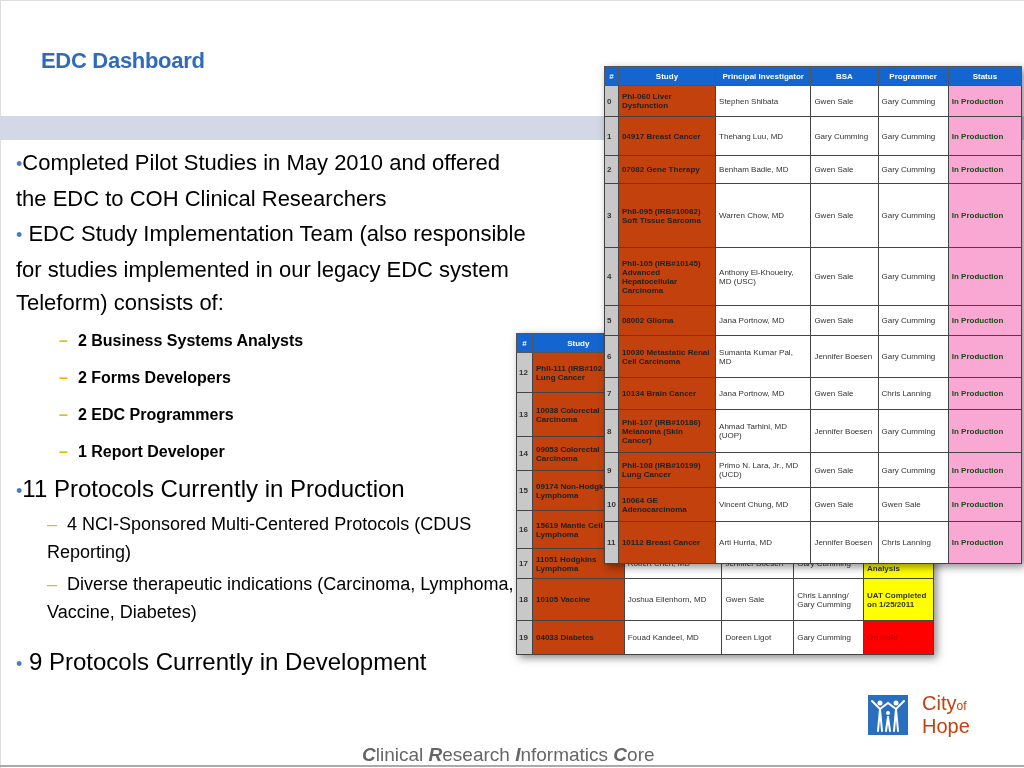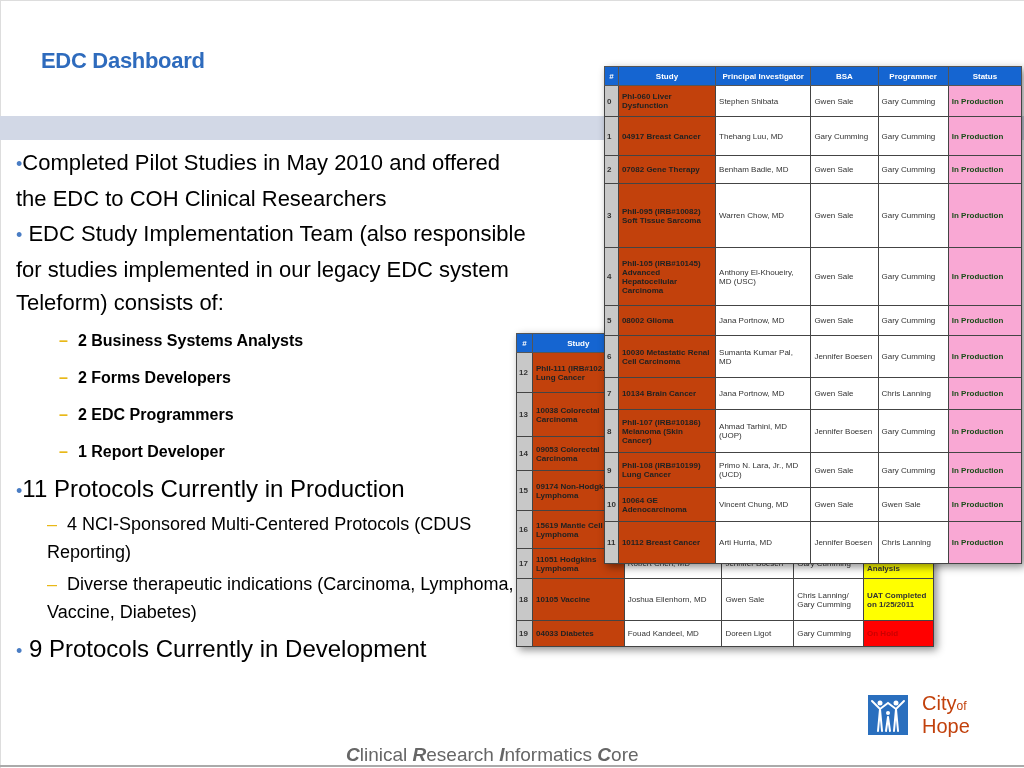--- a/index.html
+++ b/index.html
@@ -22,21 +22,21 @@
   .tbl td { border: 1px solid #444; padding: 1px 3px; vertical-align: middle; color: #333; }
   .tbl td.num { background: #c8c8c8; font-weight: bold; width: 10px; padding: 1px 2px; }
   .tbl td.study { background: #c2410c; font-weight: bold; color: #222; }
   .tbl td.st-prod { background: #f9a8d4; font-weight: bold; color: #1a4d1a; }
   .tbl td.st-yellow { background: #ffff00; font-weight: bold; color: #333; }
   .tbl td.st-red { background: #ff0000; font-weight: bold; color: #c00; }
 
   #back-table { left: 516px; top: 333px; width: 418px; }
   #front-table { left: 604px; top: 66px; width: 418px; }
 
-  .footer { position: absolute; left: 346px; top: 744px; font-size: 19px; color: #666; }
+  .footer { position: absolute; left: 362px; top: 744px; font-size: 19px; color: #666; }
   .footer b { font-style: italic; font-weight: bold; }
   .logo { position: absolute; left: 868px; top: 695px; width: 105px; height: 45px; }
   .logo .mark { position: absolute; left: 0; top: 0; width: 40px; height: 40px; background: #2a6fbe; }
   .logo .text { position: absolute; left: 44px; top: -2px; color: #c2410c; font-size: 20px; line-height: 20px; margin-left: 10px; }
   .logo .of { font-size: 12px; }
   .bottom-line { position: absolute; left: 0; top: 765px; width: 1024px; height: 2px; background: #aaa; }
 </style>
 </head>
 <body>
 
@@ -54,21 +54,21 @@
   </div>
   <div class="sub"><span class="dash">–</span><span>2 Business Systems Analysts</span></div>
   <div class="sub"><span class="dash">–</span><span>2 Forms Developers</span></div>
   <div class="sub"><span class="dash">–</span><span>2 EDC Programmers</span></div>
   <div class="sub"><span class="dash">–</span><span>1 Report Developer</span></div>
   <div class="lvl1b">
     <span class="dot">•</span><span>11 Protocols Currently in Production</span>
   </div>
   <div class="sub2" style="padding-left:31px; text-indent:0;"><span class="dash" style="margin-left:0;">–</span><span>4 NCI-Sponsored Multi-Centered Protocols (CDUS Reporting)</span></div>
   <div class="sub2" style="padding-left:31px; margin-top:4px;"><span class="dash">–</span><span>Diverse therapeutic indications  (Carcinoma, Lymphoma, Vaccine, Diabetes)</span></div>
-  <div class="lvl1b" style="margin-top:4px;">
+  <div class="lvl1b" style="margin-top:17px;">
     <span class="dot">•</span><span> 9 Protocols Currently in Development</span>
   </div>
 </div>
 
 <table class="tbl" id="back-table">
   <thead>
     <tr>
       <th style="width:16px">#</th>
       <th style="width:92px">Study</th>
       <th style="width:98px">Principal Investigator</th>
@@ -127,21 +127,21 @@
         <td class="st-yellow">Requirements Analysis</td>
       </tr>
     <tr style="height:42px">
         <td class="num">18</td>
         <td class="study">10105 Vaccine</td>
         <td>Joshua Ellenhorn, MD</td>
         <td>Gwen Sale</td>
         <td>Chris Lanning/ Gary Cumming</td>
         <td class="st-yellow">UAT Completed on 1/25/2011</td>
       </tr>
-    <tr style="height:26px">
+    <tr style="height:34px">
         <td class="num">19</td>
         <td class="study">04033 Diabetes</td>
         <td>Fouad Kandeel, MD</td>
         <td>Doreen Ligot</td>
         <td>Gary Cumming</td>
         <td class="st-red">On Hold</td>
       </tr>
   </tbody>
 </table>
 

